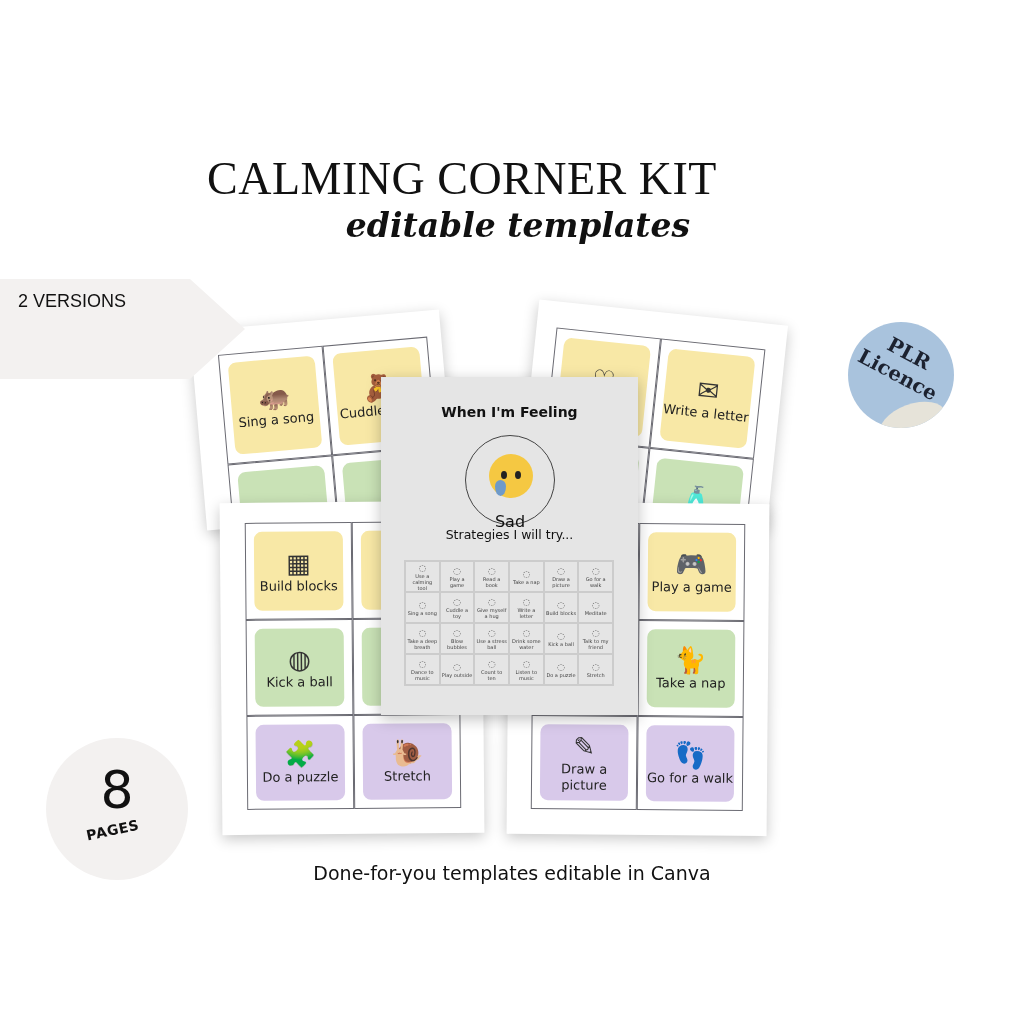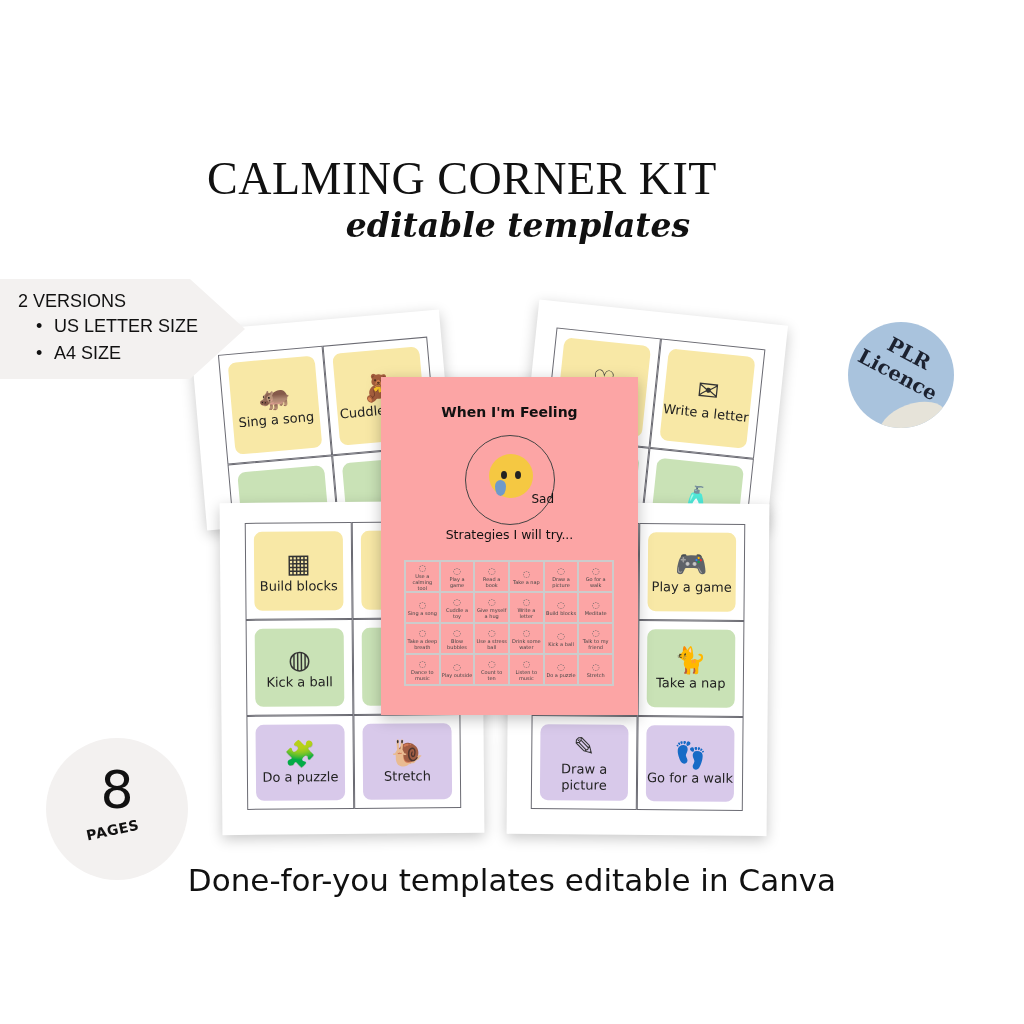--- a/index.html
+++ b/index.html
@@ -4,21 +4,21 @@
 <style>
   * { box-sizing: border-box; margin: 0; padding: 0; }
   html, body { width: 1024px; height: 1024px; background: #ffffff; overflow: hidden; }
   body { position: relative; font-family: "DejaVu Sans", sans-serif; color: #111; }
 
   .title { position: absolute; left: 0; width: 924px; top: 152px; text-align: center;
     font-family: "Liberation Serif", "DejaVu Serif", serif; font-size: 46px; letter-spacing: 0.5px; color: #111; }
   .subtitle { position: absolute; left: 0; width: 1024px; top: 206px; text-align: center;
     font-family: "DejaVu Serif", serif; font-style: italic; font-weight: bold; font-size: 33px; color: #111; margin-left: 6px; }
   .footer { position: absolute; left: 0; width: 1024px; top: 862px; text-align: center;
-    font-family: "DejaVu Sans", sans-serif; font-size: 31px; color: #111; }
+    font-family: "DejaVu Sans", sans-serif; font-size: 19px; color: #111; }
 
   
   .versions { position: absolute; left: 0; top: 279px; width: 245px; height: 100px; background: #f3f1f0;
     clip-path: polygon(0 0, 190px 0, 245px 50px, 190px 100px, 0 100px); padding: 10px 0 0 18px; z-index: 20;
     font-family: "Liberation Sans", sans-serif; font-size: 18px; color: #111; }
   .versions .head { line-height: 24px; }
   .versions ul { list-style: none; padding-left: 18px; }
   .versions li { line-height: 27px; }
   .versions li::before { content: "•"; display: inline-block; width: 18px; }
 
@@ -43,49 +43,45 @@
   .grid { position: absolute; display: grid; gap: 0; }
   .cell { border: 1px solid #6a6a72; padding: 8px; position: relative; }
   .card { width: 100%; height: 100%; border-radius: 8px; display: flex; align-items: center; justify-content: center;
     flex-direction: column; text-align: center; font-family: "DejaVu Sans", sans-serif; font-size: 13px; color: #222; line-height: 16px; }
   .yellow { background: #f8e8a6; }
   .green { background: #c9e2b6; }
   .purple { background: #d8c9ea; }
   .icon { font-size: 26px; line-height: 30px; color: #333; }
 
   
-  .ws { position: absolute; left: 381px; top: 377px; width: 257px; height: 338px; background: #fca5a5;
+  .ws { position: absolute; left: 381px; top: 377px; width: 257px; height: 338px; background: #e5e5e5;
     box-shadow: 0 4px 14px rgba(0,0,0,0.25); z-index: 10; }
   .ws .h1 { position: absolute; left: 0; width: 257px; top: 27px; text-align: center; font-family: "DejaVu Sans", sans-serif;
     font-weight: bold; font-size: 14px; color: #111; }
   .ws .ring { position: absolute; left: 84px; top: 58px; width: 90px; height: 90px; border: 1px solid #444; border-radius: 50%; }
   .ws .face { position: absolute; left: 23px; top: 18px; width: 44px; height: 44px; border-radius: 50%; background: #f5c842; }
   .ws .eye { position: absolute; top: 17px; width: 6px; height: 8px; border-radius: 50%; background: #222; }
   .ws .tear { position: absolute; left: 6px; top: 26px; width: 11px; height: 16px; background: #6e9ac9; border-radius: 50% 50% 50% 50% / 40% 40% 60% 60%; }
-  .ws .sad { position: absolute; left: 0; width: 88px; top: 56px; text-align: right; font-size: 12px; color: #111; }
+  .ws .sad { position: absolute; left: 0; width: 88px; top: 76px; text-align: center; font-size: 16px; color: #111; }
   .ws .h2 { position: absolute; left: 0; width: 257px; top: 150px; text-align: center; font-family: "DejaVu Sans", sans-serif;
     font-weight: normal; font-size: 12.5px; color: #111; }
   .ws .tbl { position: absolute; left: 23px; top: 183px; width: 210px; display: grid;
     grid-template-columns: repeat(6, 1fr); grid-auto-rows: 31px; border: 1px solid #ccc; }
   .ws .tc { border: 1px solid #ccc; font-size: 5px; line-height: 6px; color: #444; display: flex; flex-direction: column;
     align-items: center; justify-content: center; text-align: center; padding: 1px; }
   .ws .tc .ti { font-size: 9px; line-height: 10px; color: #666; }
 </style>
 </head>
 <body>
 
 <div class="title">CALMING CORNER KIT</div>
 <div class="subtitle">editable templates</div>
 
 <div class="versions">
   <div class="head">2 VERSIONS</div>
-  <ul>
-    <li>US LETTER SIZE</li>
-    <li>A4 SIZE</li>
-  </ul>
 </div>
 
 <div class="plr">
   <div class="curl"></div>
   <div class="txt">
     <div>PLR</div>
     <div>Licence</div>
   </div>
 </div>
 

